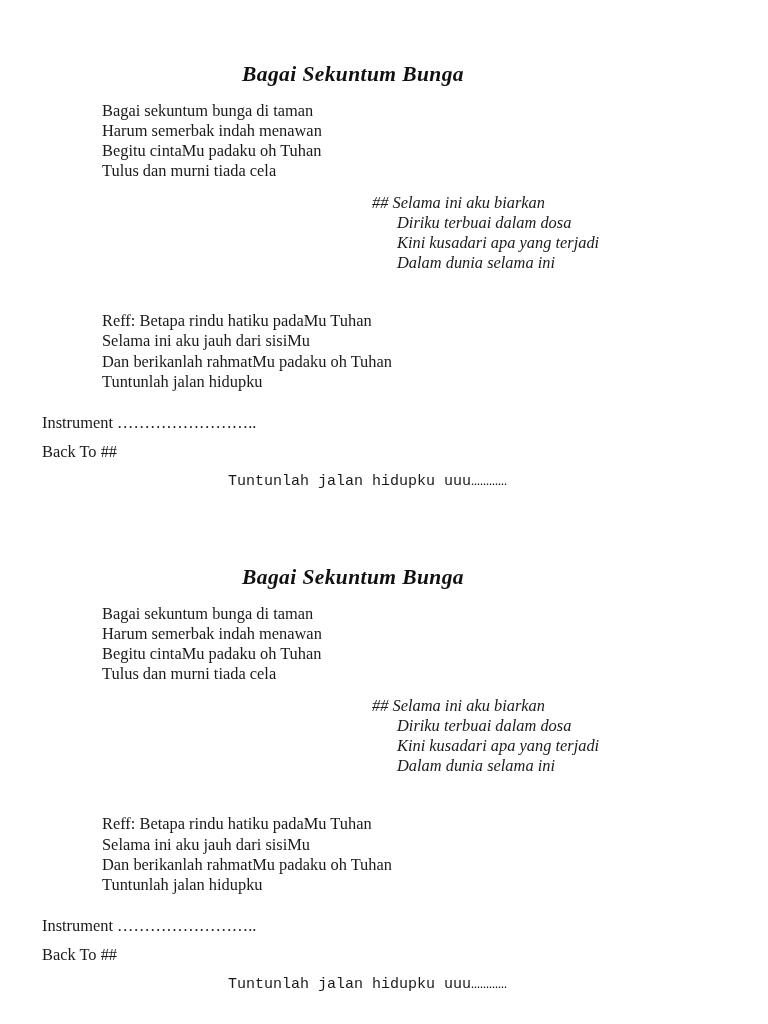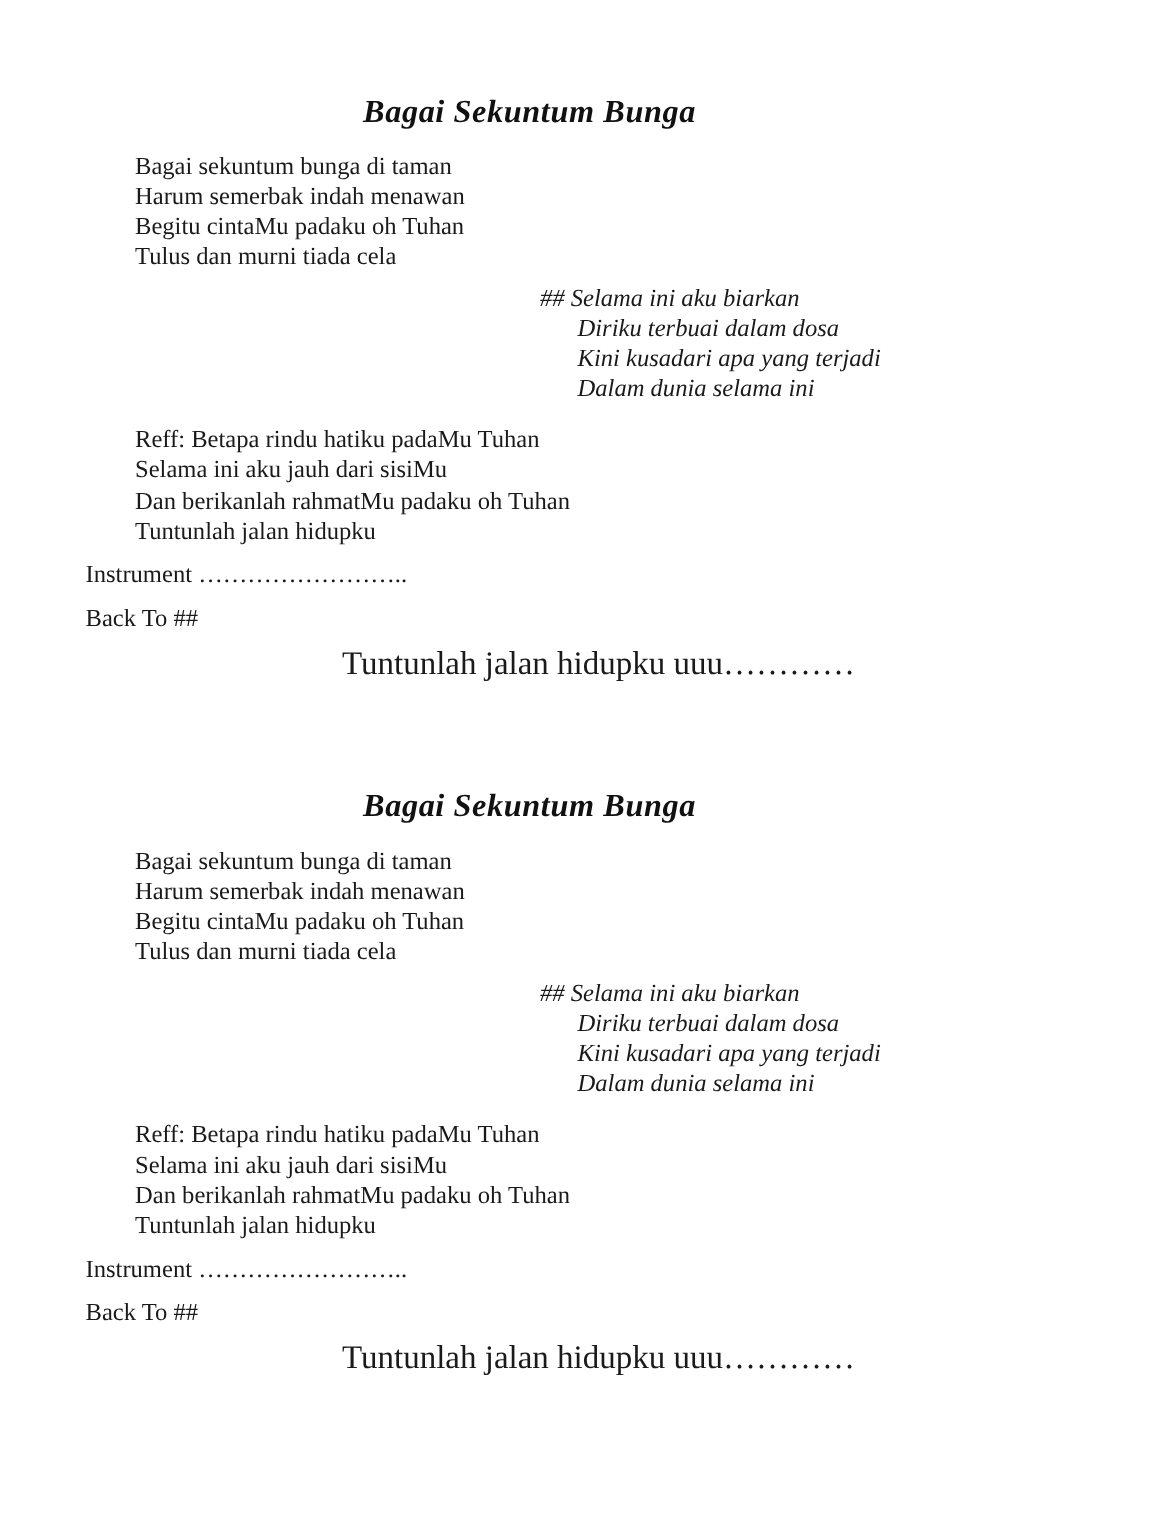--- a/index.html
+++ b/index.html
@@ -46,21 +46,21 @@
     font-style: italic;
     font-size: 21.5px;
     letter-spacing: 0.4px;
     color: #111111;
     margin: 0 0 14px 0;
     padding-right: 62px;
     line-height: 1.1;
   }
 
   .stanza {
-    margin: 0;
+    margin: 12px;
     padding: 0 0 0 90px;
     line-height: 20.1px;
     font-size: 16.4px;
   }
 
   .line {
     white-space: pre;
     display: block;
   }
 
@@ -76,32 +76,33 @@
   .stanza-indent .line.hash {
     padding-left: 360px;
   }
 
   .gap-sm { height: 10px; }
   .gap-md { height: 9px; }
   .gap-lg { height: 14px; }
 
   .single {
     margin: 0;
-    padding: 0 0 0 57px;
+    padding: 0 0 0 42px;
     font-size: 16.4px;
     line-height: 20.1px;
     white-space: pre;
   }
 
   .closing {
     margin: 0;
     padding: 0 0 0 228px;
-    font-size: 22px;
+    font-size: 15px;
     line-height: 20.1px;
     white-space: pre;
+    font-family: Liberation Mono, monospace;
   }
 
   .spacer-between-songs { height: 22px; }
 </style>
 </head>
 <body>
 
 <div class="page">
   <div class="sheet">
 

